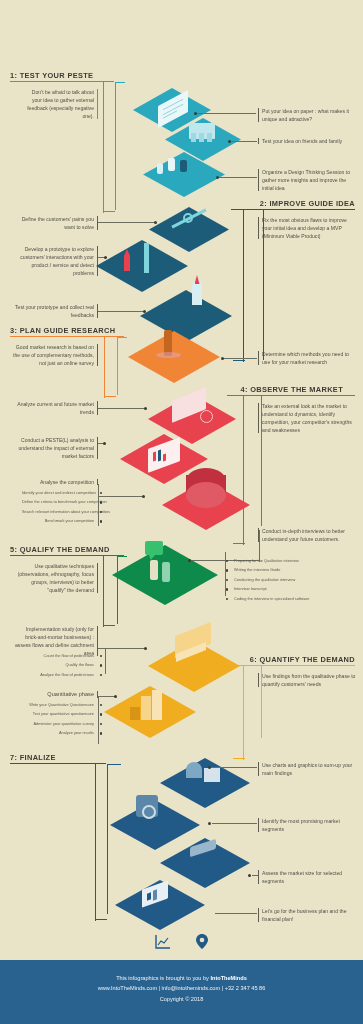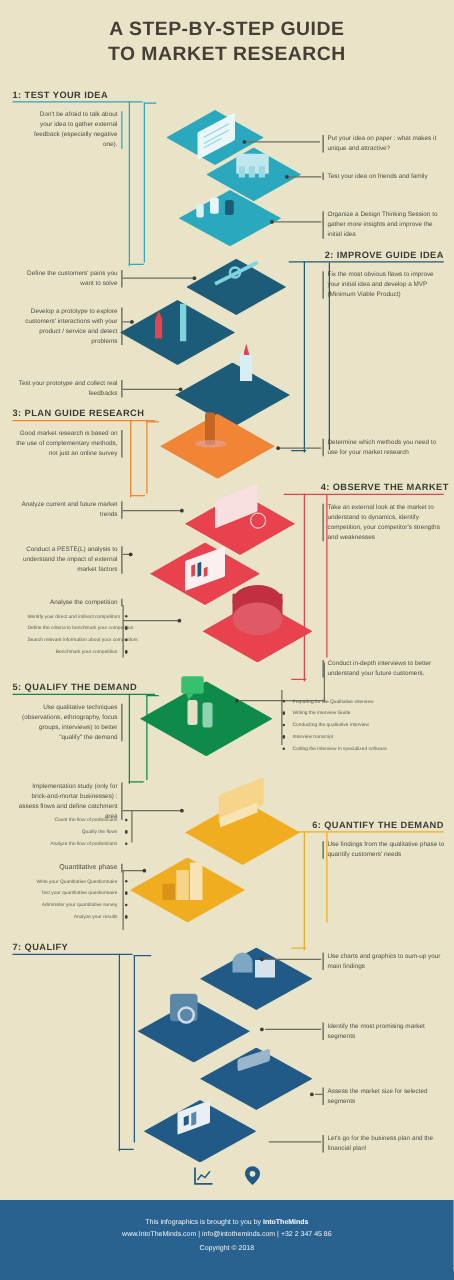--- a/index.html
+++ b/index.html
@@ -81,26 +81,22 @@
 
   
   .icons { position:absolute; bottom:70px; left:0; width:363px; text-align:center; }
   .icons span { display:inline-block; margin:0 9px; vertical-align:middle; }
 </style>
 </head>
 <body>
 
 <div class="canvas">
 
-  <div class="title">
-    <div>A STEP-BY-STEP GUIDE</div>
-    <div>TO MARKET RESEARCH</div>
-  </div>
-
-  <div class="sec-head" style="left:10px; top:71px;">1: TEST YOUR IDEA</div>
+
+  <div class="sec-head" style="left:10px; top:71px;">1: TEST YOUR PESTE</div>
   <div class="sec-rule" style="left:10px; top:81px; width:104px; background:#2aa8bd;"></div>
   <div class="bracket" style="left:103px; top:81px; width:12px; height:132px;">
     <div class="v" style="left:0; background:#2aa8bd;"></div>
     <div class="h" style="left:0; top:130px; width:12px; background:#2aa8bd;"></div>
   </div>
   <div class="bracket" style="left:115px; top:82px; width:10px; height:128px;">
     <div class="v" style="left:0; background:#2aa8bd;"></div>
     <div class="h" style="left:0; top:0; width:10px; background:#2aa8bd;"></div>
   </div>
 
@@ -215,21 +211,21 @@
   <div class="gfx" style="left:164px; top:330px; width:8px; height:26px; background:#c4661f; border-radius:2px;"></div>
   <div class="gfx" style="left:156px; top:352px; width:25px; height:6px; background:#e0accf; opacity:.45; border-radius:50%;"></div>
 
   <div class="lead" style="left:223px; top:358px; width:34px;"></div>
   <div class="dot" style="left:221px; top:356.5px;"></div>
   <div class="callout l" style="left:262px; top:350px; width:96px;">
     <span class="bar"></span>
     <span>Determine which methods you need to use for your market research</span>
   </div>
 
-  <div class="sec-head right" style="right:4px; top:385px;margin-left:32px;">4: OBSERVE THE MARKET</div>
+  <div class="sec-head right" style="right:20px; top:385px;margin-left:32px;">4: OBSERVE THE MARKET</div>
   <div class="sec-rule" style="right:8px; top:395px; width:128px; background:#e8424f;"></div>
   <div class="bracket" style="left:233px; top:395px; width:12px; height:150px;">
     <div class="v" style="left:10px; background:#e8424f;"></div>
     <div class="h" style="left:0; top:148px; width:12px; background:#e8424f;"></div>
   </div>
   <div class="bracket" style="left:253px; top:396px; width:10px; height:130px;">
     <div class="v" style="left:8px; background:#e8424f;"></div>
   </div>
 
   <div class="callout l" style="left:262px; top:402px; width:96px;">
@@ -366,21 +362,21 @@
 
   <div class="dia" style="left:148px; top:640px; width:92px; height:52px; background:#f0ad20;"></div>
   <div class="gfx" style="left:175px; top:629px; width:36px; height:22px; background:#f6d58a; transform:skewY(-22deg); border-radius:1px;"></div>
   <div class="gfx" style="left:176px; top:648px; width:30px; height:8px; background:#f7e3b4; transform:skewY(-22deg);"></div>
 
   <div class="dia" style="left:104px; top:686px; width:92px; height:52px; background:#f0ad20;"></div>
   <div class="gfx" style="left:130px; top:707px; width:10px; height:13px; background:#d99317;"></div>
   <div class="gfx" style="left:141px; top:696px; width:10px; height:24px; background:#f6d58a;"></div>
   <div class="gfx" style="left:152px; top:690px; width:10px; height:30px; background:#f7e3b4;"></div>
 
-  <div class="sec-head" style="left:10px; top:753px;">7: QUALIFY</div>
+  <div class="sec-head" style="left:10px; top:753px;">7: FINALIZE</div>
   <div class="sec-rule" style="left:10px; top:763px; width:96px; background:#215a86;"></div>
   <div class="bracket" style="left:95px; top:763px; width:12px; height:158px;">
     <div class="v" style="left:0; background:#215a86;"></div>
     <div class="h" style="left:0; top:156px; width:12px; background:#215a86;"></div>
   </div>
   <div class="bracket" style="left:107px; top:764px; width:14px; height:150px;">
     <div class="v" style="left:0; background:#215a86;"></div>
     <div class="h" style="left:0; top:0; width:14px; background:#215a86;"></div>
   </div>
 

